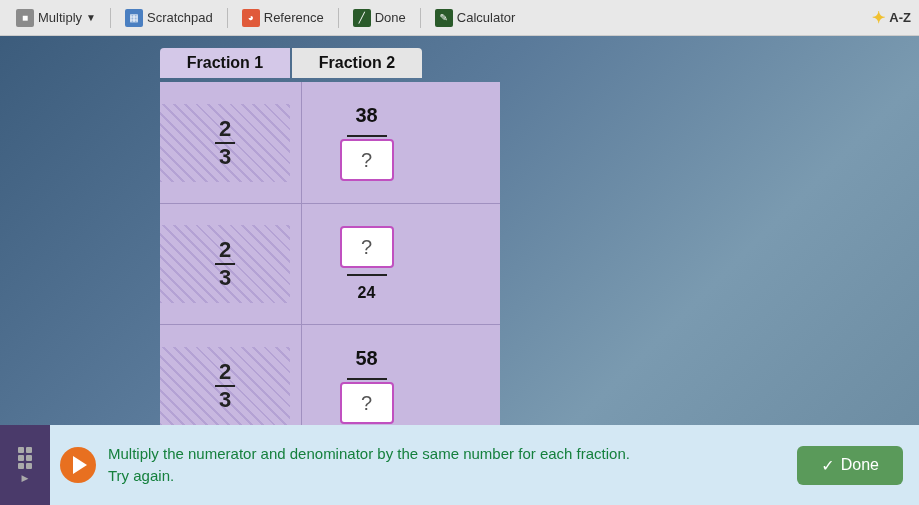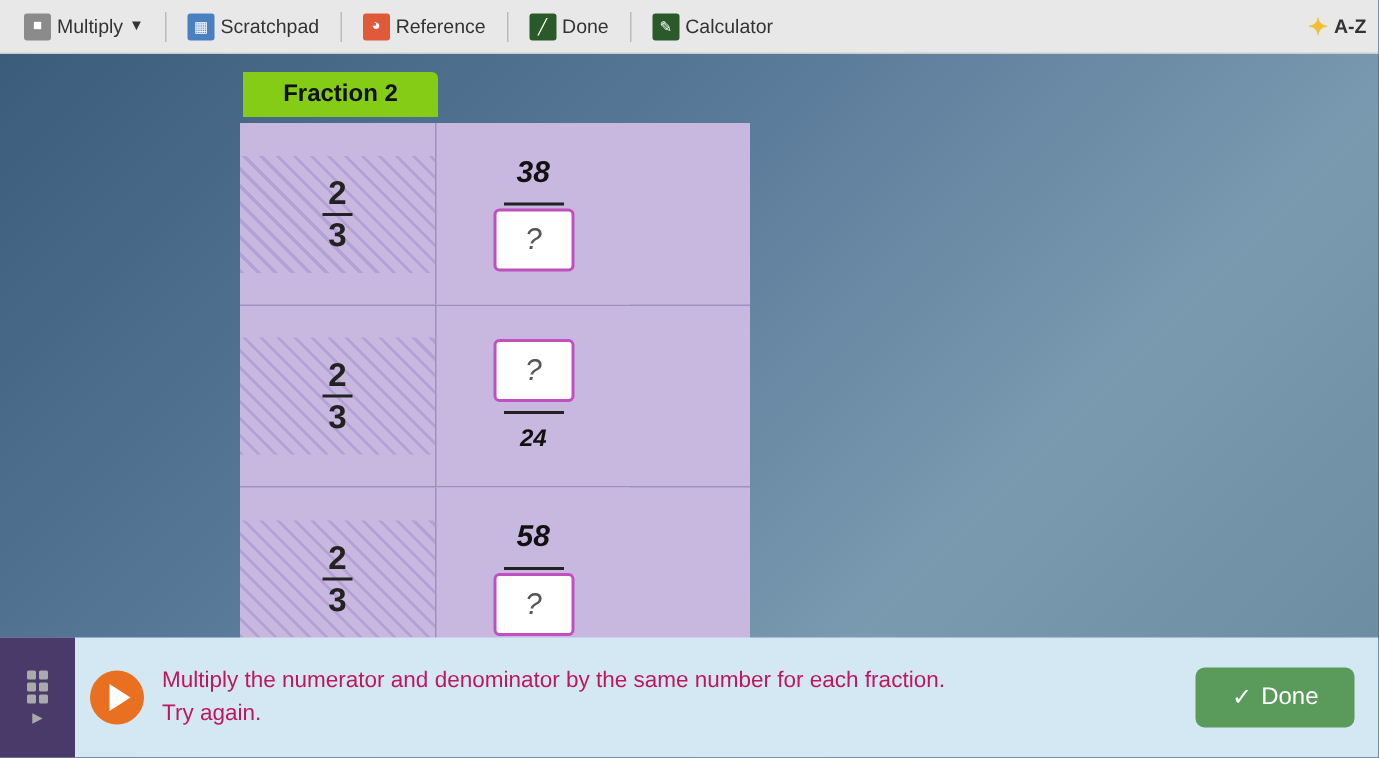--- a/index.html
+++ b/index.html
@@ -106,21 +106,21 @@
       padding: 6px 4px;
       border-radius: 4px 0 0 0;
     }
 
     .fraction-col2 {
       width: 130px;
       text-align: center;
       font-size: 16px;
       font-weight: bold;
       color: #111;
-      background: #84cc16;
+      background: #e5e5e5;
       padding: 6px 4px;
       border-radius: 0 4px 0 0;
       margin-left: 2px;
     }
 
     
     .fraction-grid {
       background: #c8b8e0;
       border-radius: 0 0 4px 4px;
     }
@@ -143,23 +143,22 @@
     }
 
     .cell-fraction2 {
       width: 130px;
       display: flex;
       flex-direction: column;
       align-items: center;
       justify-content: center;
       padding: 14px 8px;
       background: #c8b8e0;
-      margin-left: 0;
+      margin-left: 11px;
       border-left: 1px solid #a090c0;
-      font-style: italic;
     }
 
     
     .fraction-display {
       display: flex;
       flex-direction: column;
       align-items: center;
       font-size: 22px;
       font-weight: bold;
       color: #222;
@@ -249,21 +248,21 @@
       height: 0;
       border-top: 9px solid transparent;
       border-bottom: 9px solid transparent;
       border-left: 14px solid white;
       margin-left: 3px;
     }
 
     .instruction-text {
       flex: 1;
       font-size: 15px;
-      color: #be185d;
+      color: #15803d;
       line-height: 1.5;
     }
 
     .done-btn {
       background: #5a9a5a;
       color: white;
       border: none;
       padding: 10px 24px;
       border-radius: 6px;
       font-size: 16px;
@@ -369,20 +368,23 @@
     <span style="color:#f0c030; font-size:16px;">✦</span>
     <span>A-Z</span>
   </div>
 </div>
 
 <div class="main-content">
 
   <div class="fraction-area">
 
     <div class="fraction-headers">
+      <div class="fraction-col1">
+        <span>Fraction 1</span>
+      </div>
       <div class="fraction-col2">
         <span>Fraction 2</span>
       </div>
     </div>
 
     <div class="fraction-grid">
 
       <div class="fraction-row">
         <div class="cell-fraction1 hatch-bg">
           <div class="fraction-display">

